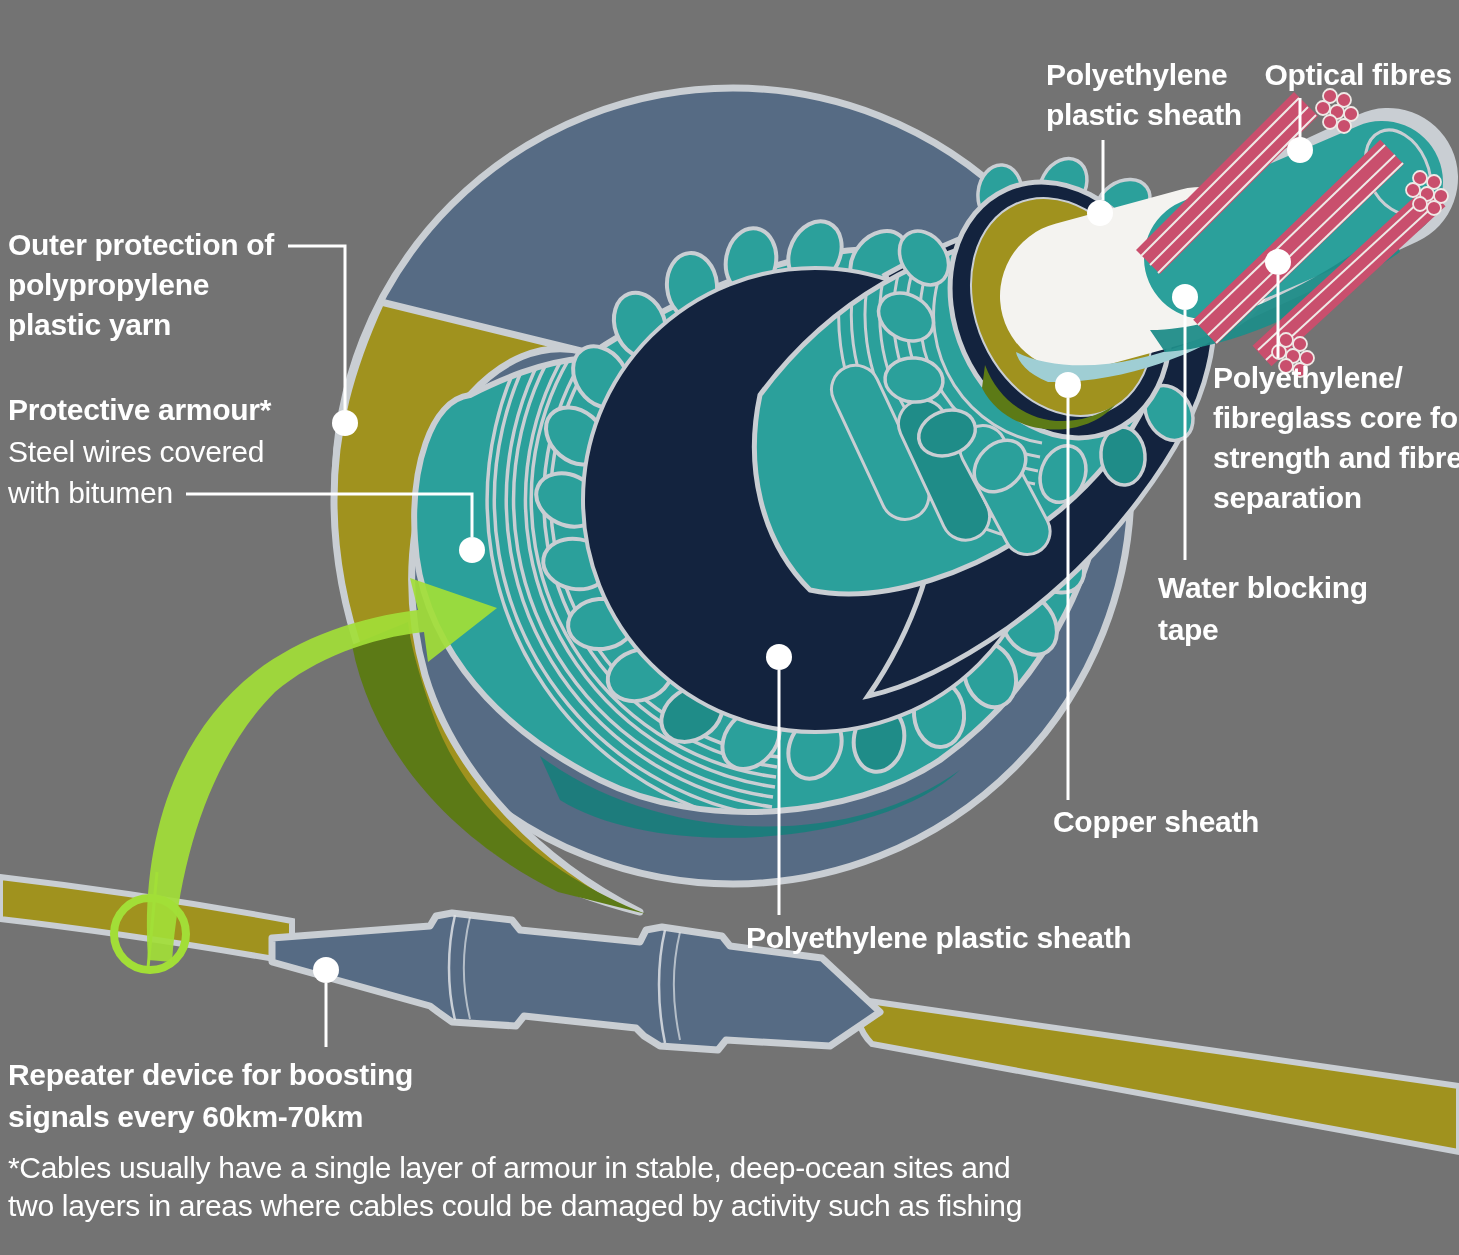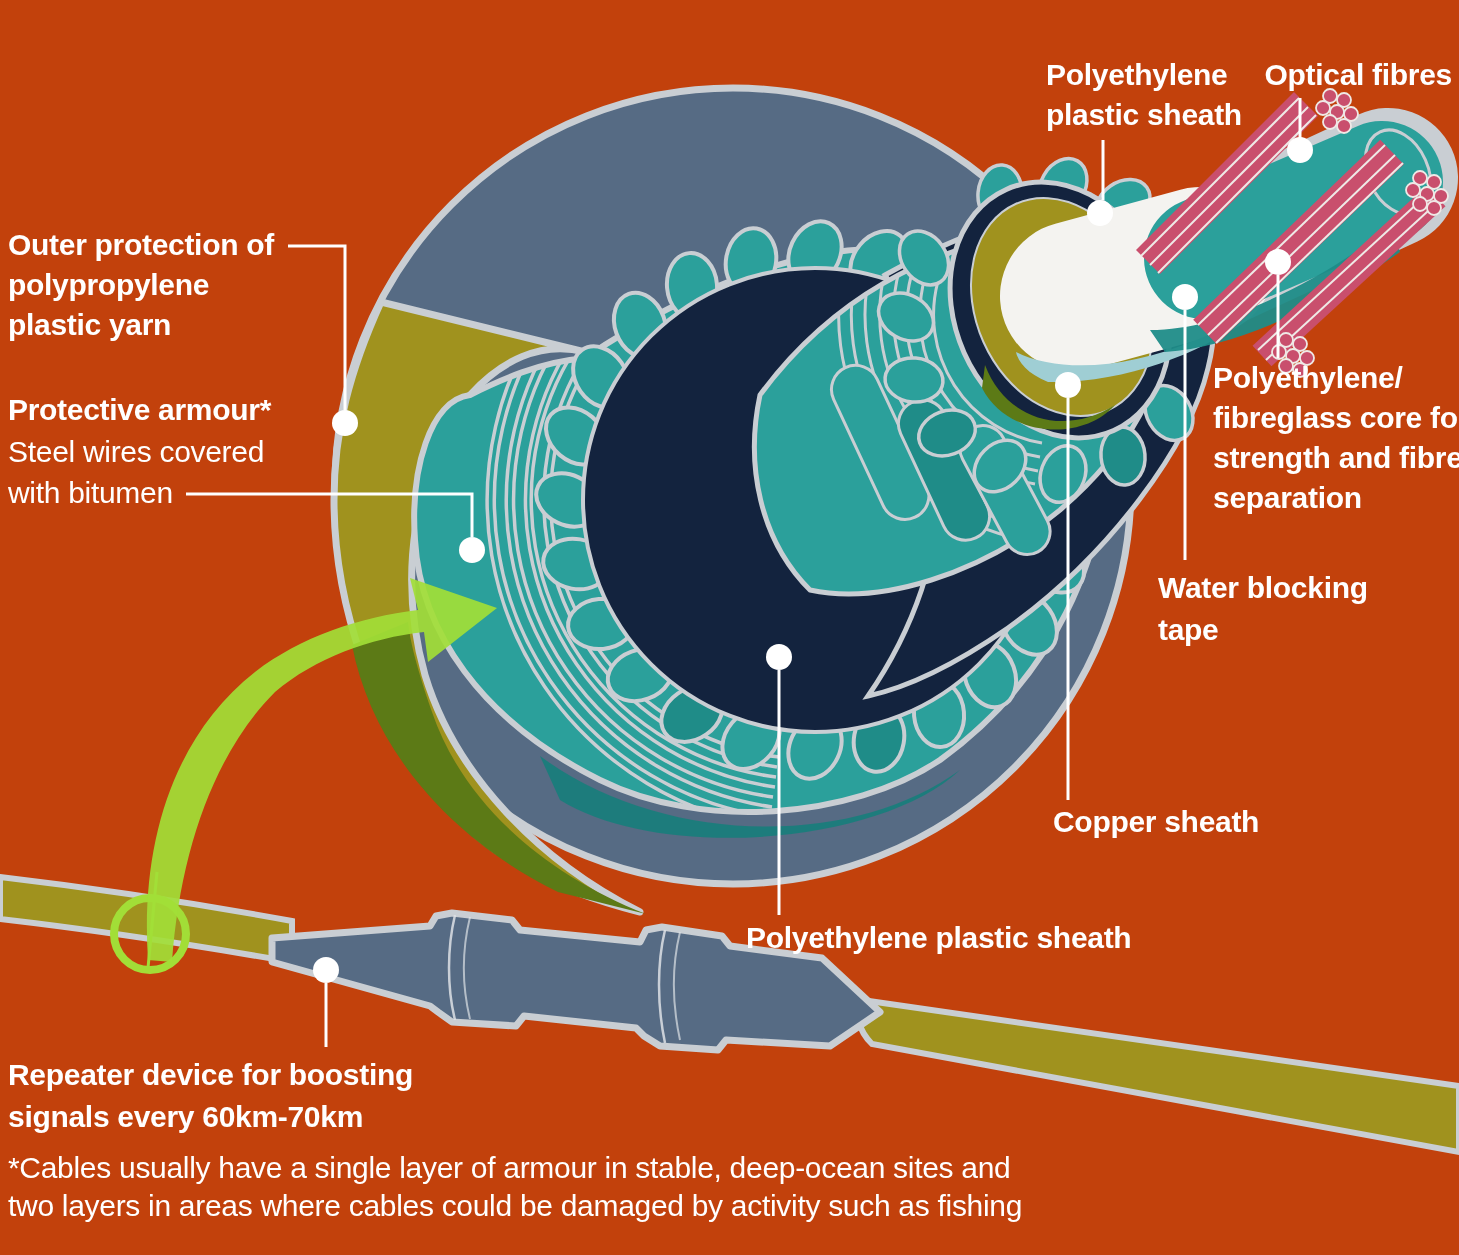--- a/index.html
+++ b/index.html
@@ -1,16 +1,16 @@
 <!DOCTYPE html>
 <html style="--c-slate: #566B84; --c-outline: #C9CED3; --c-navy: #13233E; --c-teal: #2BA09B; --c-teal_mid: #1F8C88; --c-teal_dark: #177E7B; --c-olive: #A0921E; --c-olive_dark: #5C7A16; --c-paper: #F4F3F0; --c-pale_teal: #9FCED4; --c-crimson: #C94F6D; --c-lime: #A2DE37; --c-text: #FFFFFF; --c-background: #000000;"><head>
 <meta charset="utf-8">
 <style>
   html,body{margin:0;padding:0;background:#000;}
-  #stage{position:relative;width:1459px;height:1255px;background:#c2410c;overflow:hidden;}
+  #stage{position:relative;width:1459px;height:1255px;background:#737373;overflow:hidden;}
   svg{position:absolute;inset:0;}
   .slate{fill:var(--c-slate);stroke:var(--c-outline);stroke-width:7;}
   .olive{fill:var(--c-olive);}
   .olive-dark{fill:var(--c-olive_dark);}
   .teal{fill:var(--c-teal);}
   .teal-mid{fill:var(--c-teal_mid);}
   .teal-dark{fill:var(--c-teal_dark);}
   .navy{fill:var(--c-navy);}
   .pale{fill:var(--c-pale_teal);}
   .crimson{stroke:var(--c-crimson);}

